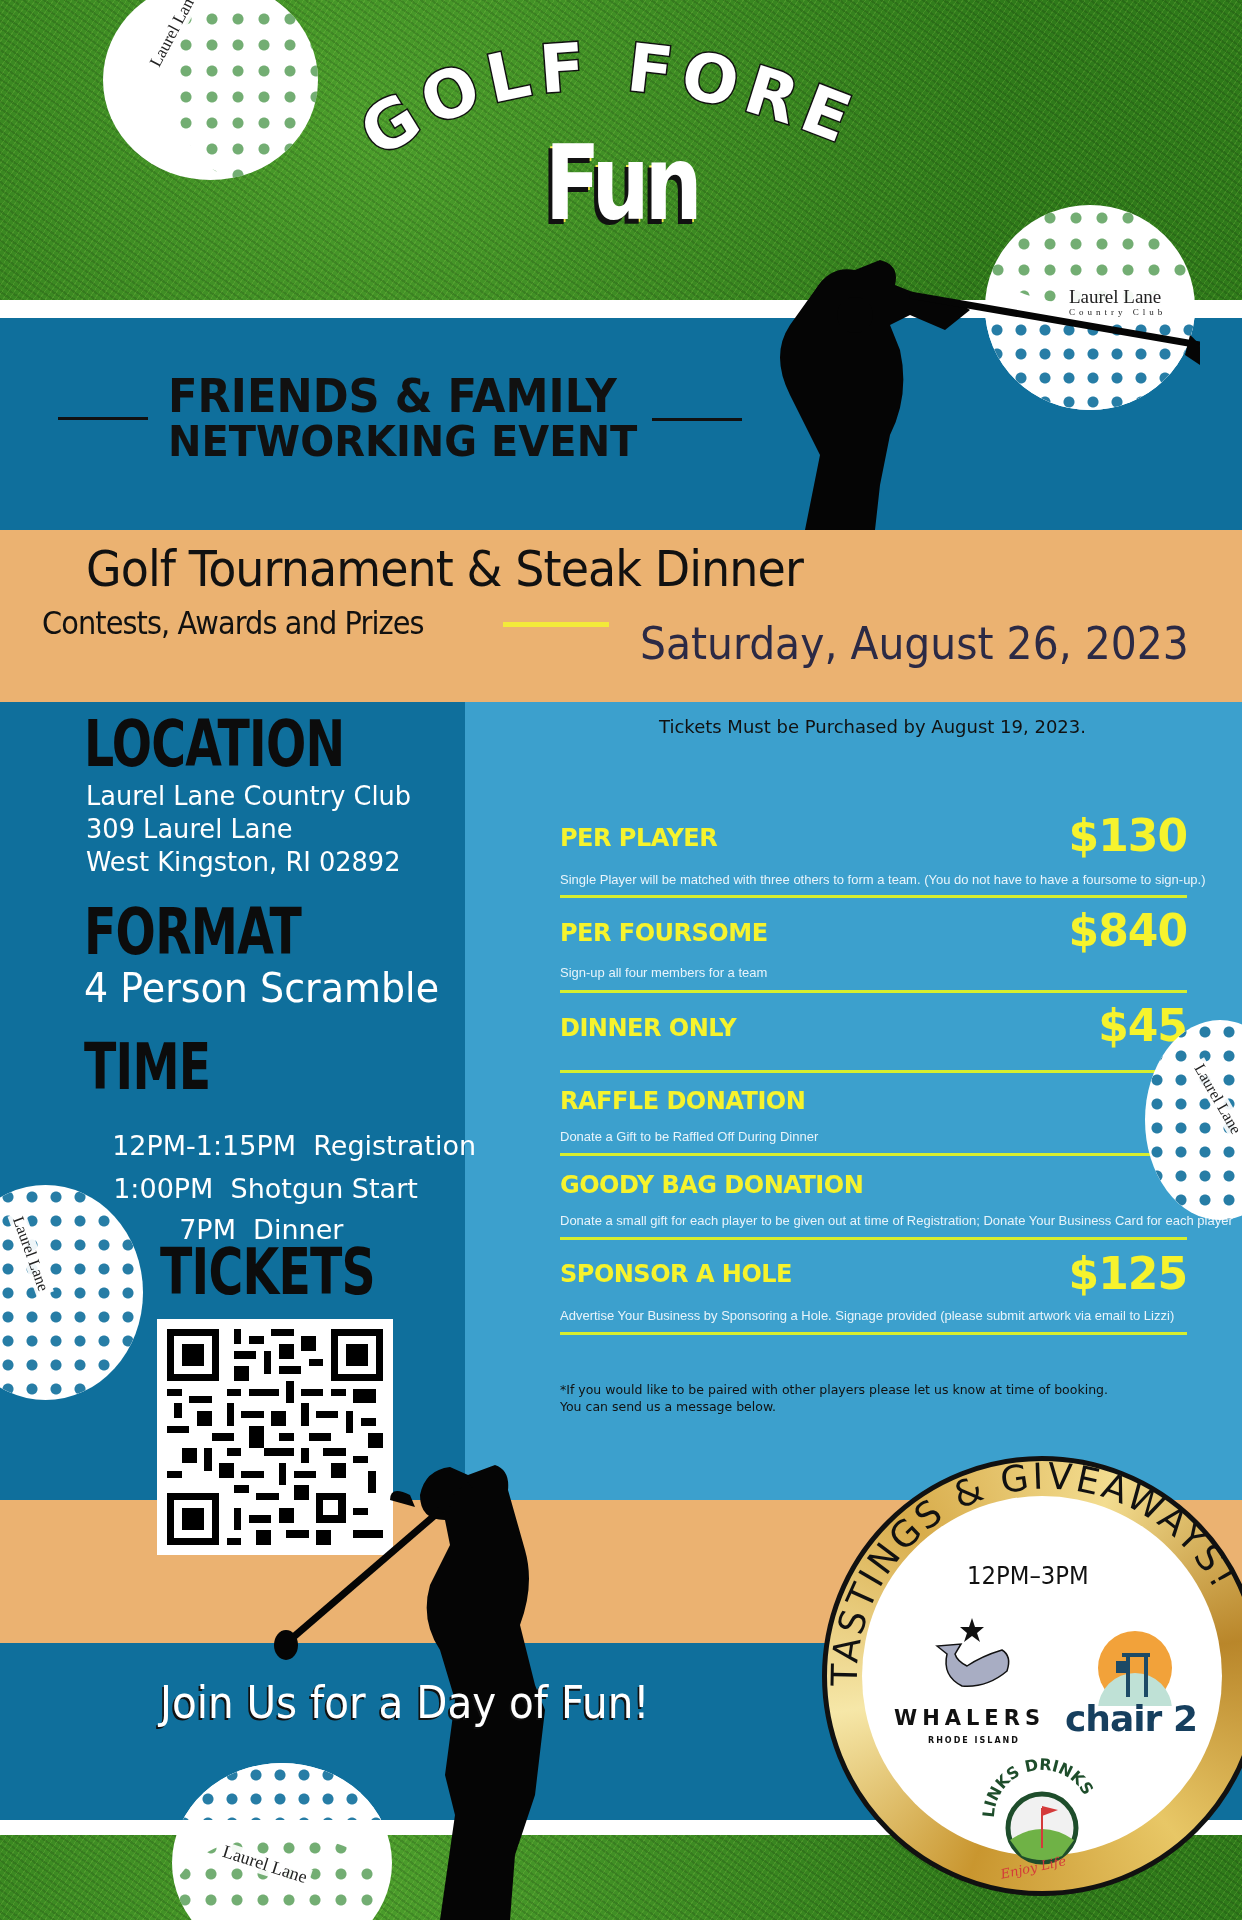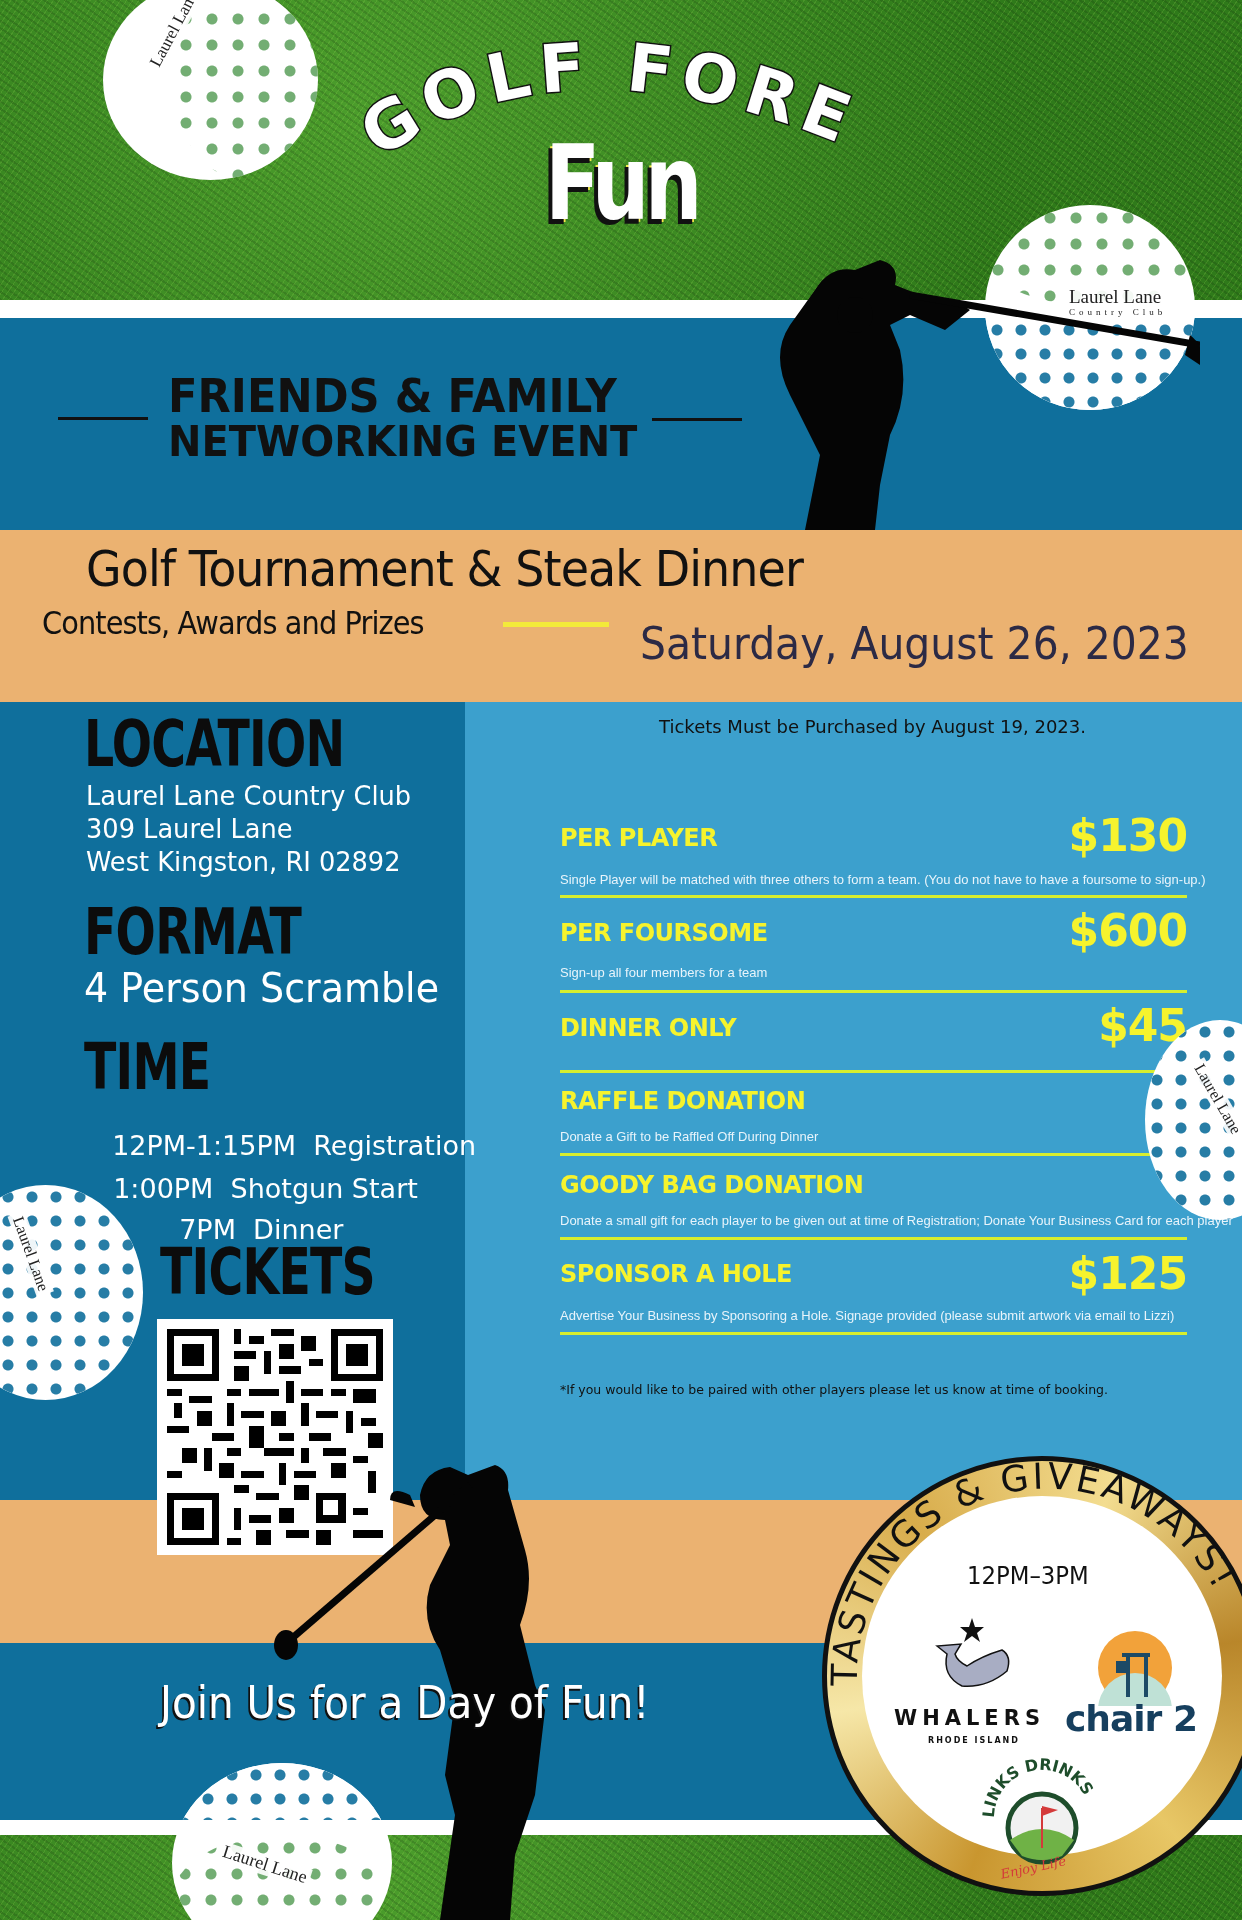--- a/index.html
+++ b/index.html
@@ -281,21 +281,21 @@
 
 <div class="price-row" style="top:810px;">
   <div class="price-label" style="top:14px;text-align:right;">PER PLAYER</div>
   <div class="price-amount" style="top:4px;">$130</div>
   <div class="price-desc" style="top:62px;">Single Player will be matched with three others to form a team. (You do not have to have a foursome to sign-up.)</div>
   <div class="price-rule" style="top:85px;"></div>
 </div>
 
 <div class="price-row" style="top:905px;">
   <div class="price-label" style="top:14px;">PER FOURSOME</div>
-  <div class="price-amount" style="top:4px;">$600</div>
+  <div class="price-amount" style="top:4px;">$840</div>
   <div class="price-desc" style="top:60px;">Sign-up all four members for a team</div>
   <div class="price-rule" style="top:85px;"></div>
 </div>
 
 <div class="price-row" style="top:1000px;">
   <div class="price-label" style="top:14px;">DINNER ONLY</div>
   <div class="price-amount" style="top:4px;">$45</div>
   <div class="price-rule" style="top:70px;"></div>
 </div>
 
@@ -313,20 +313,21 @@
 
 <div class="price-row" style="top:1252px;">
   <div class="price-label" style="top:8px;">SPONSOR A HOLE</div>
   <div class="price-amount" style="top:0px;">$125</div>
   <div class="price-desc" style="top:56px;text-align:right;">Advertise Your Business by Sponsoring a Hole. Signage provided (please submit artwork via email to Lizzi)</div>
   <div class="price-rule" style="top:80px;"></div>
 </div>
 
 <div class="footnote">
   <div>*If you would like to be paired with other players please let us know at time of booking.</div>
+  <div>You can send us a message below.</div>
 </div>
 
 <div class="ball blue" style="left:1145px; top:1020px; width:150px; height:200px;">
   <div class="dimples"></div>
   <div class="logo" style="left:30px; top:70px; font-size:16px; transform:rotate(60deg);">
     <span>Laurel Lane</span>
   </div>
 </div>
 
 <div class="band tan" style="top:1500px; height:143px;"></div>

